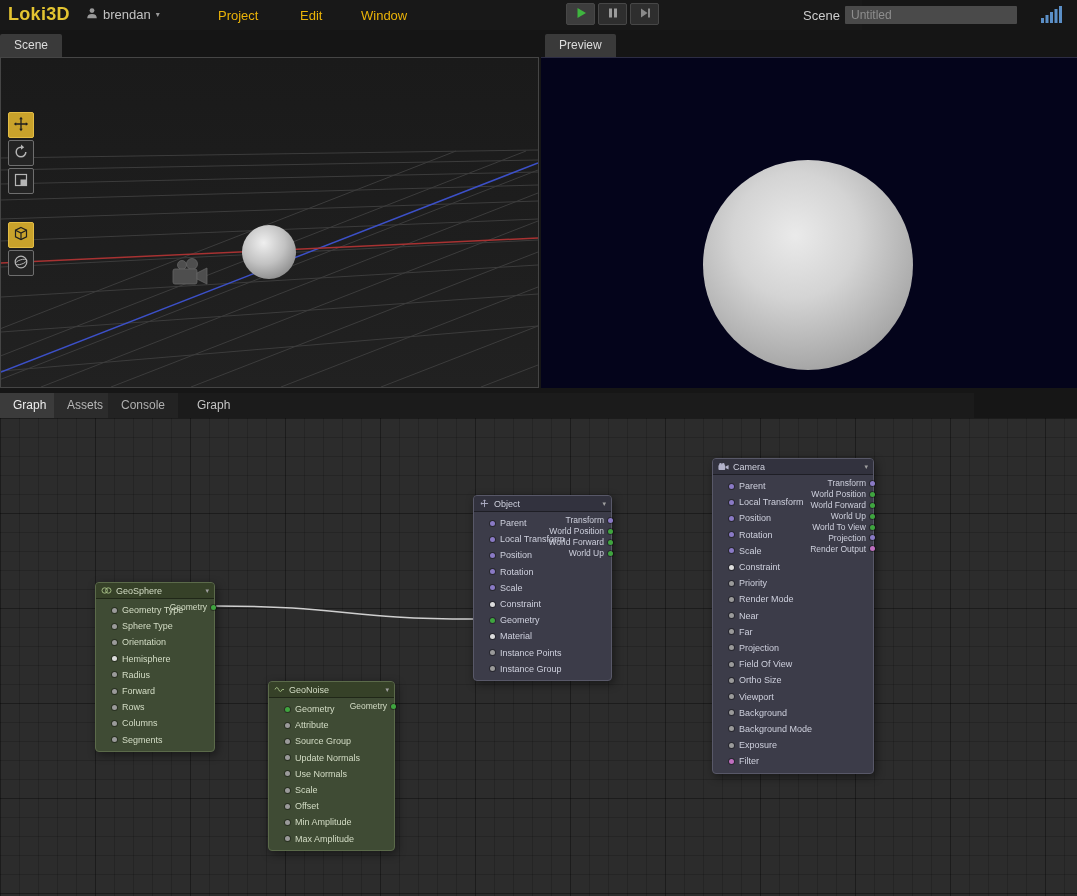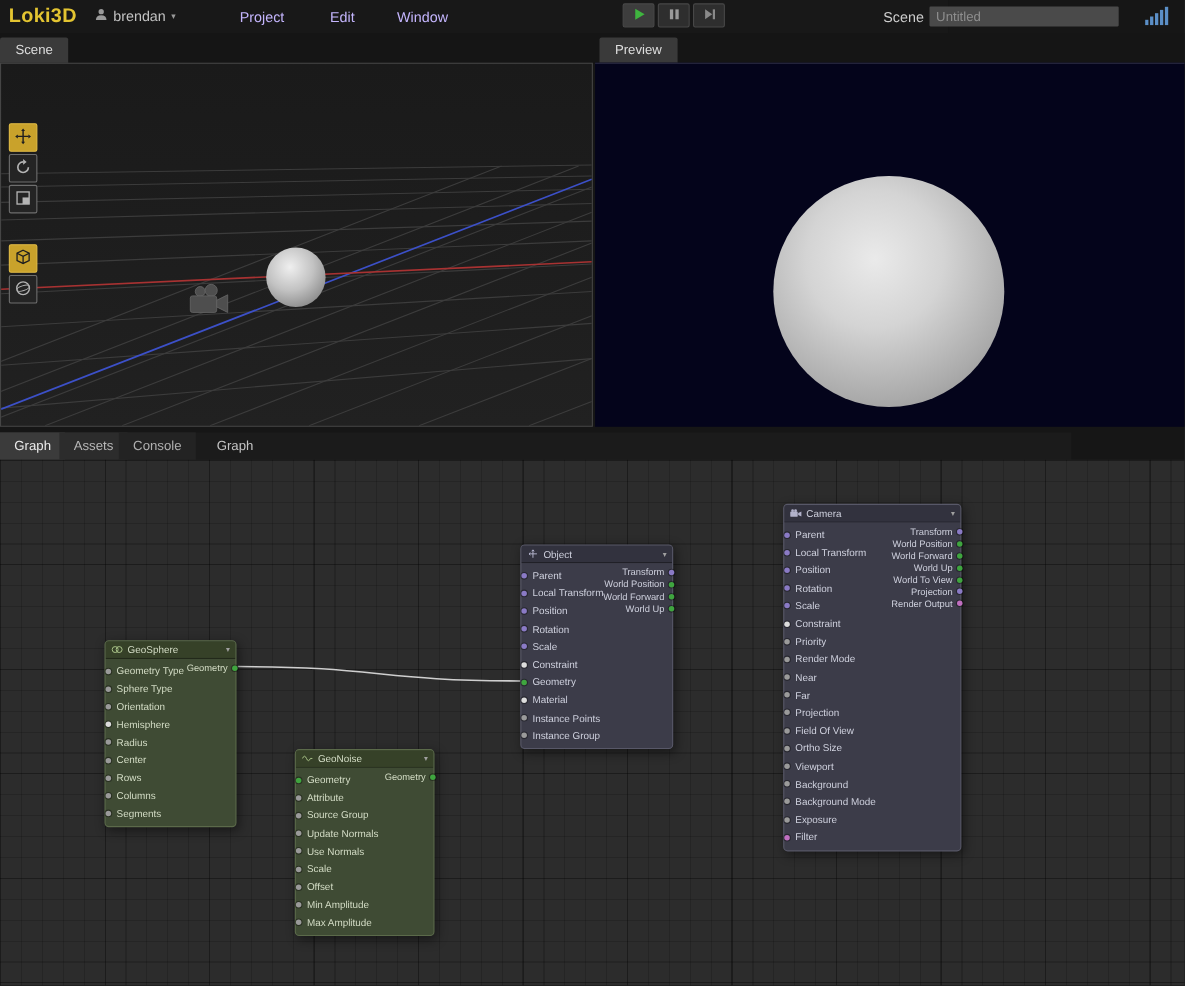--- a/index.html
+++ b/index.html
@@ -4,21 +4,21 @@
 <style>
   * { box-sizing: border-box; }
   html, body { margin:0; padding:0; width:1077px; height:896px; }
   body { position:relative; background:#161616; font-family:"Liberation Sans", sans-serif; overflow:hidden; -webkit-font-smoothing:antialiased; }
 
   
   .topbar { position:absolute; left:0; top:0; width:862px; height:30px; background:#181818; }
   .logo { position:absolute; left:8px; top:4px; font-size:18px; font-weight:bold; color:#e3c431; letter-spacing:.3px; }
   .user { position:absolute; left:86px; top:7px; display:flex; align-items:center; gap:5px; color:#c2c2c2; font-size:13px; cursor:pointer; }
   .user .caret { font-size:8px; color:#999; }
-  .menu-item { position:absolute; top:8px; font-size:13px; color:#c4b5fd; cursor:pointer; }
+  .menu-item { position:absolute; top:8px; font-size:13px; color:#eab308; cursor:pointer; }
   .mi-project { left:218px; } .mi-edit { left:300px; } .mi-window { left:361px; }
   .playback { position:absolute; left:566px; top:3px; display:flex; gap:3px; }
   .pb-btn { width:29px; height:22px; background:#2e2e2e; border:1px solid #474747; border-radius:2px; padding:0; display:flex; align-items:center; justify-content:center; cursor:pointer; }
   .pb-btn.play { background:#3d3d3d; }
   .scene-label { position:absolute; left:803px; top:8px; font-size:13px; color:#cccccc; }
   .scene-input { position:absolute; left:845px; top:6px; width:172px; height:18px; background:#4a4a4a; border:none; border-radius:1px; color:#b5b5b5; font-size:12px; padding:0 6px; font-family:inherit; outline:none; }
   .scene-input::placeholder { color:#8e8e8e; }
   .signal { position:absolute; left:1041px; top:6px; }
 
   
@@ -63,21 +63,21 @@
   .node.green .node-header { background:#364128; }
   .node.green .node-icon { color:#a9c289; }
   .node.slate { background:#3c3c49; border:1px solid #585868; color:#ced0dd; }
   .node.slate .node-header { background:#32323e; }
   .node.slate .node-icon { color:#b2b2ca; }
   .node-header { height:16px; display:flex; align-items:center; gap:4px; padding:0 5px; border-bottom:1px solid rgba(0,0,0,.4); border-radius:3px 3px 0 0; cursor:pointer; }
   .node-icon svg { width:11px; height:9px; display:block; }
   .node-title { flex:1; font-size:9px; white-space:nowrap; }
   .node-caret { font-size:7px; color:#a0a0a0; }
   .node-body { position:relative; padding-top:3px; }
-  .in-row { height:16.2px; display:flex; align-items:center; padding-left:0; }
+  .in-row { height:16.2px; display:flex; align-items:center; padding-left:16px; }
   .dot { width:5px; height:5px; border-radius:50%; flex:none; box-shadow:0 0 0 1px rgba(0,0,0,.35); }
   .in-row .dot { margin-right:5px; }
   .in-label { white-space:nowrap; }
   .out-col { position:absolute; top:3px; left:0; right:0; pointer-events:none; }
   .out-row { height:10.9px; display:flex; align-items:center; justify-content:flex-end; }
   .out-label { font-size:8.5px; margin-right:4px; white-space:nowrap; }
   .out-row .dot { margin-right:-2px; pointer-events:auto; }
 </style>
 </head>
 <body>
@@ -255,21 +255,21 @@
           <div class="in-row">
             <span class="dot" style="background:#dcdcdc"></span>
             <span class="in-label">Hemisphere</span>
           </div>
           <div class="in-row">
             <span class="dot" style="background:#9a9a9a"></span>
             <span class="in-label">Radius</span>
           </div>
           <div class="in-row">
             <span class="dot" style="background:#9a9a9a"></span>
-            <span class="in-label">Center</span>
+            <span class="in-label">Forward</span>
           </div>
           <div class="in-row">
             <span class="dot" style="background:#9a9a9a"></span>
             <span class="in-label">Rows</span>
           </div>
           <div class="in-row">
             <span class="dot" style="background:#9a9a9a"></span>
             <span class="in-label">Columns</span>
           </div>
           <div class="in-row">

